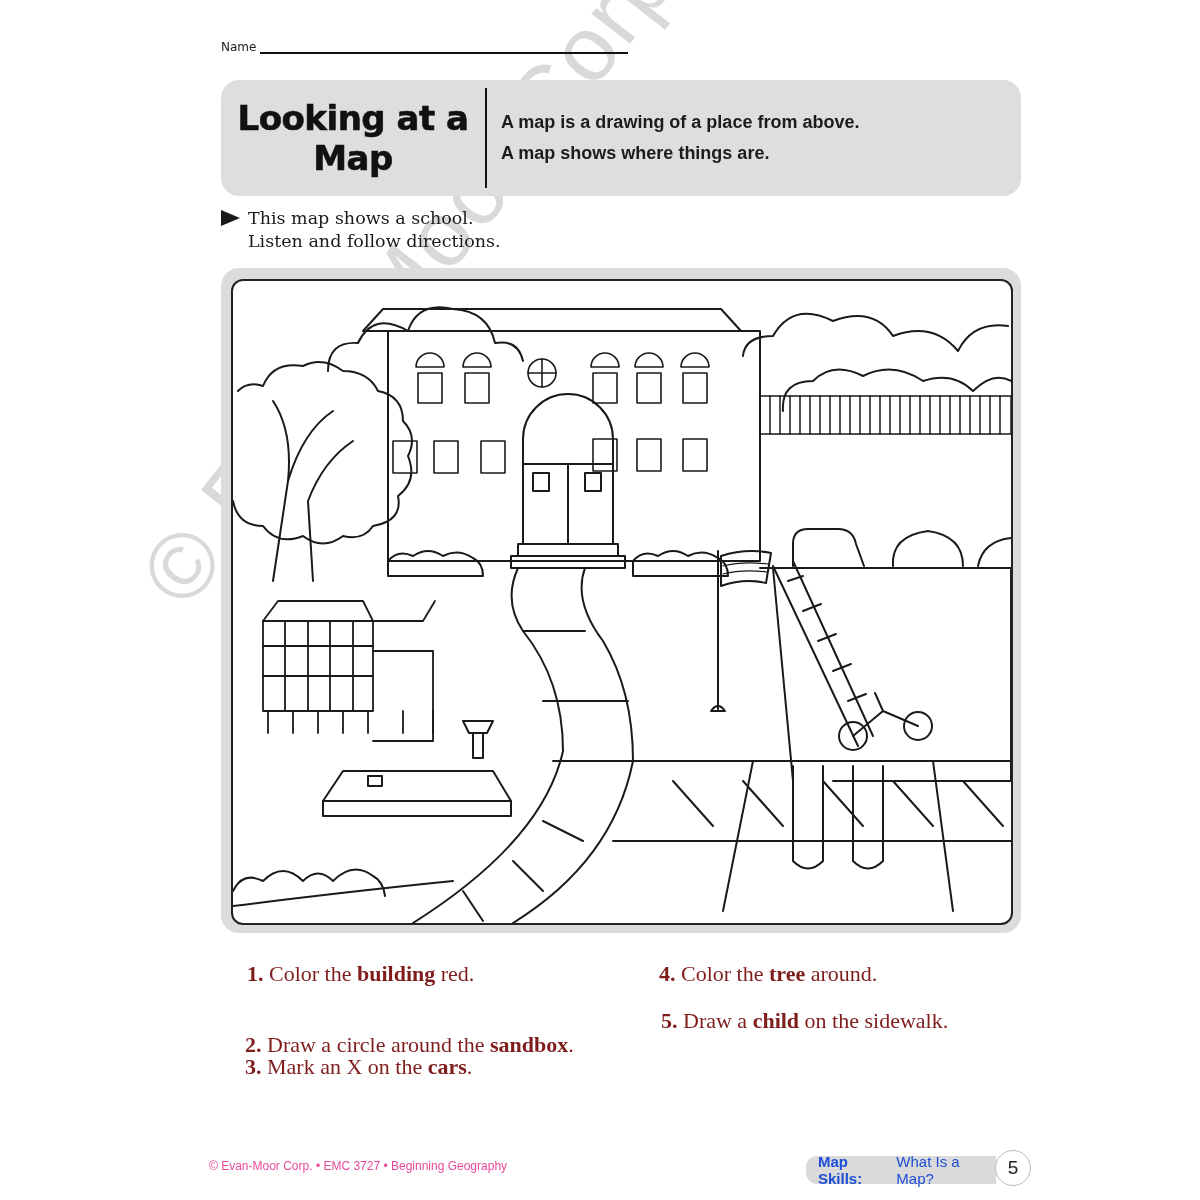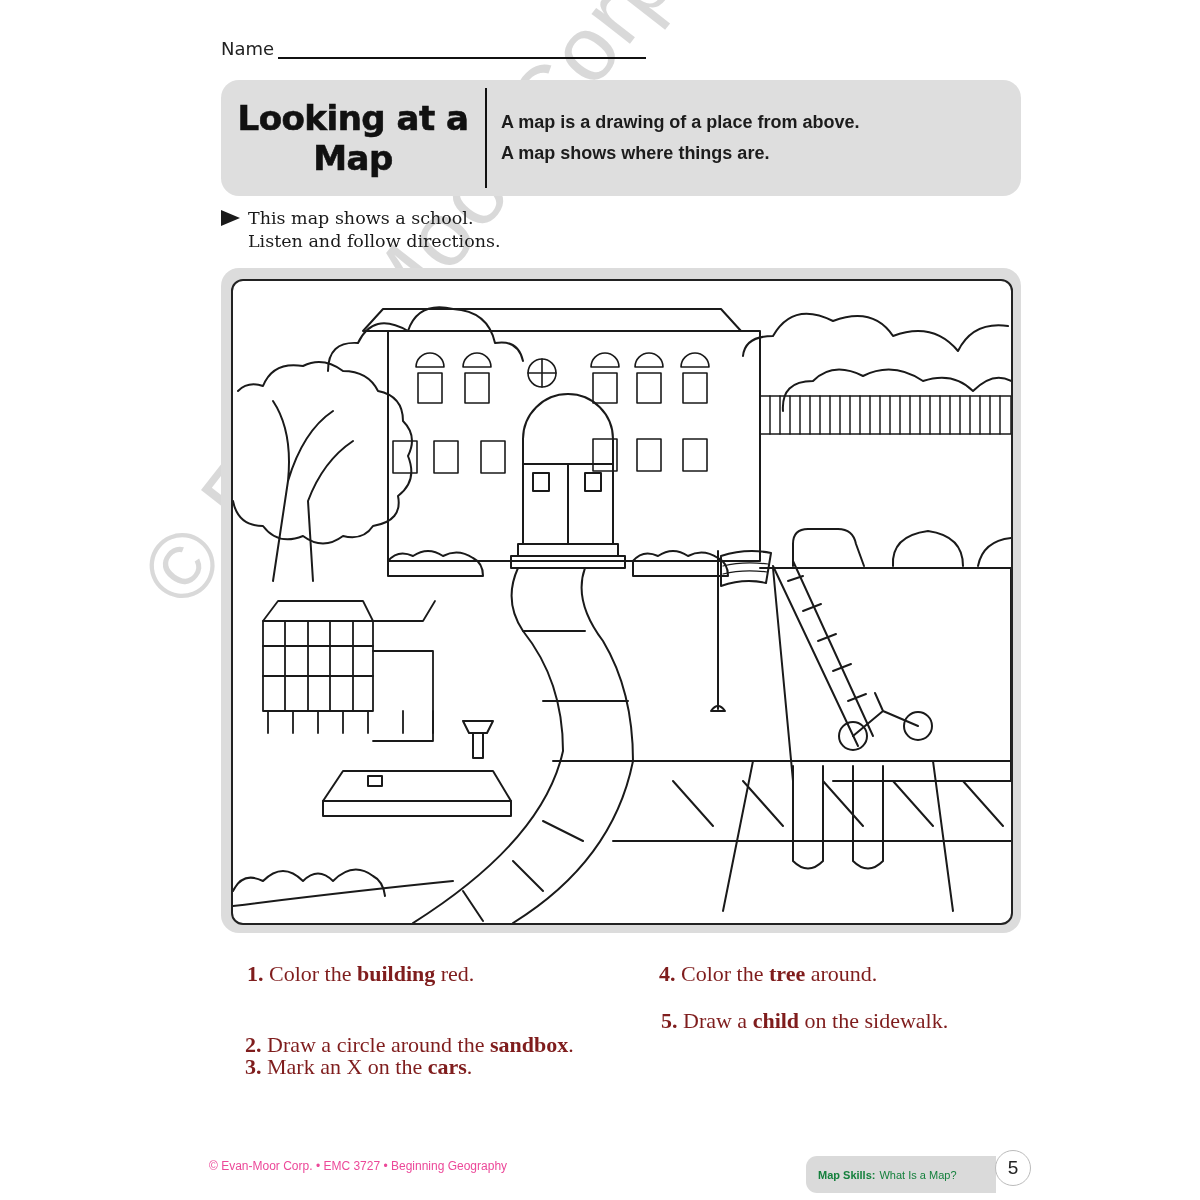--- a/index.html
+++ b/index.html
@@ -1,20 +1,20 @@
 <!DOCTYPE html>
 <html><head>
 <meta charset="utf-8">
 <style>
   html, body { margin:0; padding:0; background:#ffffff; }
   body { width:1200px; height:1200px; position:relative; overflow:hidden;
          font-family:"DejaVu Sans", "Liberation Sans", sans-serif; color:#1a1a1a; }
 
   .name-row { position:absolute; left:221px; top:38px; display:flex; align-items:flex-end; }
-  .name-label { font-size:18px; color:#222; }
+  .name-label { font-size:12px; color:#222; }
   .name-line { width:368px; border-bottom:2px solid #111; margin-left:4px; height:14px; }
 
   .header-box { position:absolute; left:221px; top:80px; width:800px; height:116px;
                 background:#dedede; border-radius:18px; display:flex; align-items:center; }
   .header-title { width:264px; text-align:center; font-size:34px; font-weight:bold;
                   letter-spacing:-0.5px; color:#111; font-family:"DejaVu Sans", sans-serif;
                   -webkit-text-stroke:0.6px #111; }
   .header-divider { width:2px; height:100px; background:#111; }
   .header-desc { padding-left:14px; font-size:18px; font-weight:bold; line-height:31px;
                  font-family:"Liberation Sans", sans-serif; color:#1c1c1c; }
@@ -31,24 +31,24 @@
   .map-inner svg { display:block; }
 
   .tasks { position:absolute; left:0; top:0; }
   .task { position:absolute; font-family:Liberation Serif, serif; font-size:22px; color:#7f1d1d;
           white-space:nowrap; }
   .task b { font-weight:bold; }
   .task .num { font-weight:bold; }
 
   .footer-left { position:absolute; left:209px; top:1159px; font-size:12px; color:#ec4899;
                  font-family:"Liberation Sans", sans-serif; }
-  .footer-badge { position:absolute; left:806px; top:1156px; width:190px; height:37px;
+  .footer-badge { position:absolute; left:806px; top:1156px; width:190px; height:28px;
                   background:#dadada; border-radius:11px 0 0 11px; display:flex; align-items:center;
-                  padding-left:12px; box-sizing:border-box; font-size:11px;
-                  font-family:"Liberation Sans", sans-serif; color:#15803d; }
+                  padding-left:12px; box-sizing:border-box; font-size:15px;
+                  font-family:"Liberation Sans", sans-serif; color:#1d4ed8; }
   .footer-badge b { margin-right:4px; }
   .page-circle { position:absolute; left:995px; top:1150px; width:34px; height:34px; border-radius:50%;
                  background:#fff; border:1.5px solid #bbb; display:flex; align-items:center; justify-content:center;
                  font-size:19px; font-family:"Liberation Sans", sans-serif; color:#222; }
 
   .watermark { position:absolute; left:120px; top:560px; width:1100px; transform:rotate(-52deg);
                transform-origin:left top; font-size:92px; color:rgba(170,170,170,0.45);
                font-family:"Liberation Sans", sans-serif; white-space:nowrap; pointer-events:none;
                letter-spacing:2px; }
 </style>

